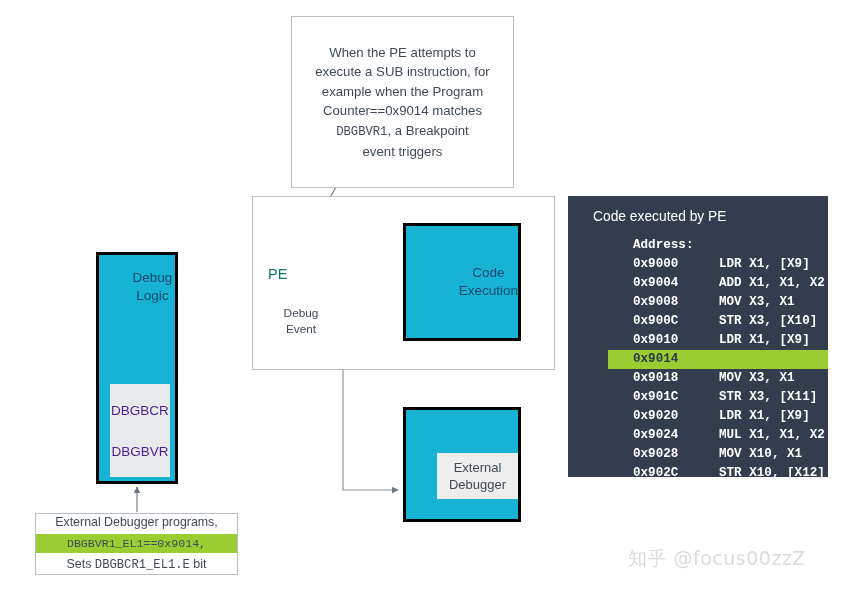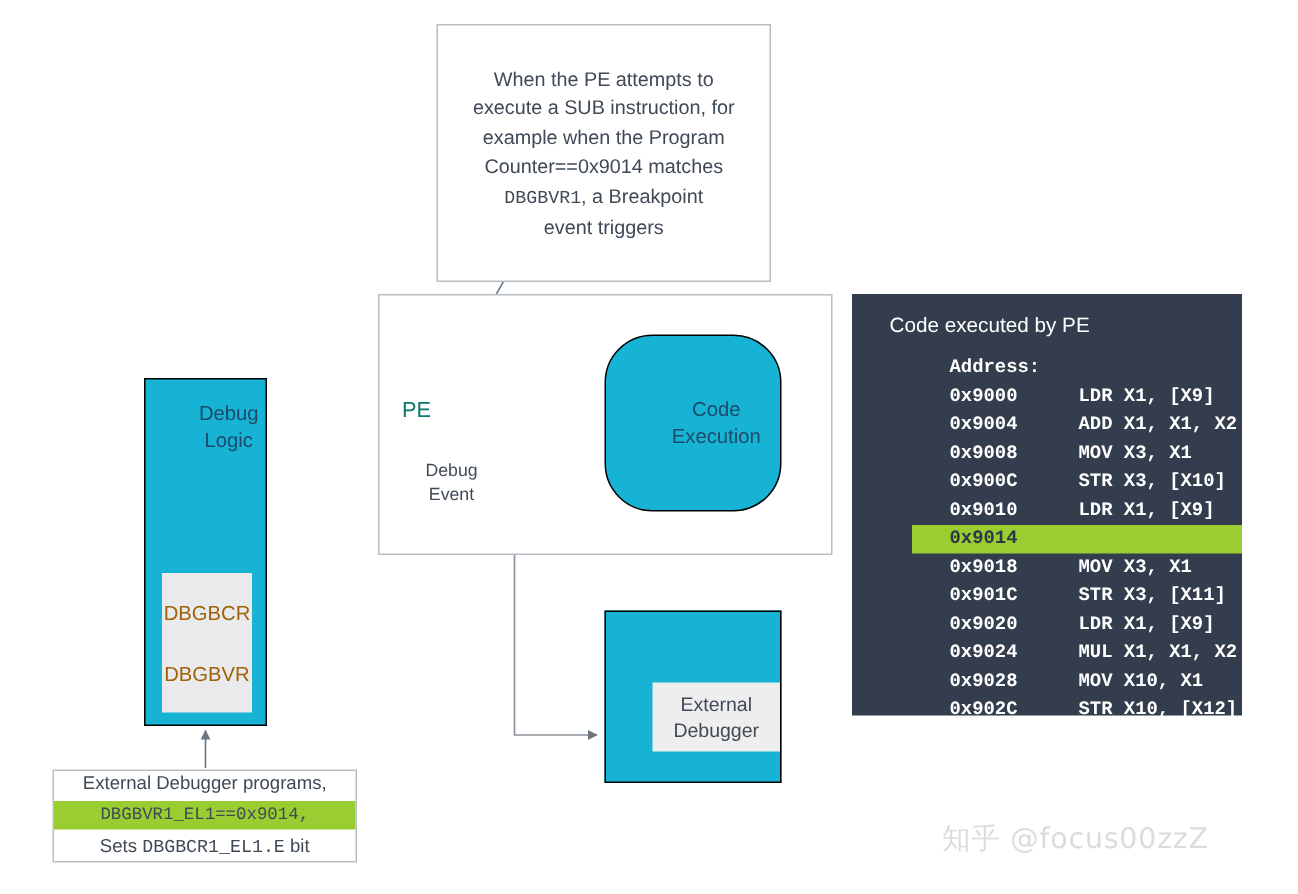--- a/index.html
+++ b/index.html
@@ -49,26 +49,26 @@
   }
   #debug-event-label {
     left: 278px; top: 305px;
     font-size: 11.8px; line-height: 16px;
     color: #3f4a56; text-align: center; width: 46px;
   }
 
   
   .cyan {
     background: #17b3d4;
-    border: 1px solid #000000;
+    border: 3px solid #000000;
     padding-left: 31px;
   }
   #code-exec {
     left: 403px; top: 223px; width: 118px; height: 118px;
-    display: flex; align-items: center; justify-content: center; border-radius: 32px;
+    display: flex; align-items: center; justify-content: flex-end;
   }
   #code-exec-label {
     text-align: center; font-size: 13.5px; line-height: 18px;
     color: #1b4a6b;
   }
   #ext-dbg-box {
     left: 403px; top: 407px; width: 118px; height: 115px;
     display: flex; align-items: flex-end; justify-content: center;
   }
   #ext-dbg-chip {
@@ -84,21 +84,21 @@
     display: flex; flex-direction: column; align-items: center;
   }
   #debug-logic-title {
     margin-top: 14px; text-align: center;
     font-size: 13.5px; line-height: 18px; color: #1b4a6b;
   }
   .reg-chip {
     width: 60px; height: 52px; margin: 0 auto;
     background: #e9eaeb;
     display: flex; align-items: center; justify-content: center;
-    font-size: 13.5px; color: #a16207;
+    font-size: 13.5px; color: #4c1d95;
   }
   #reg-dbgbcr { position: absolute; left: 11px; top: 129px; }
   #reg-dbgbvr { position: absolute; left: 11px; top: 170px; }
 
   
   #note-box {
     left: 35px; top: 513px; width: 203px; height: 62px;
     border: 1px solid #b9bfc6; background: #ffffff;
     display: flex; flex-direction: column;
     align-items: center; justify-content: space-between;

